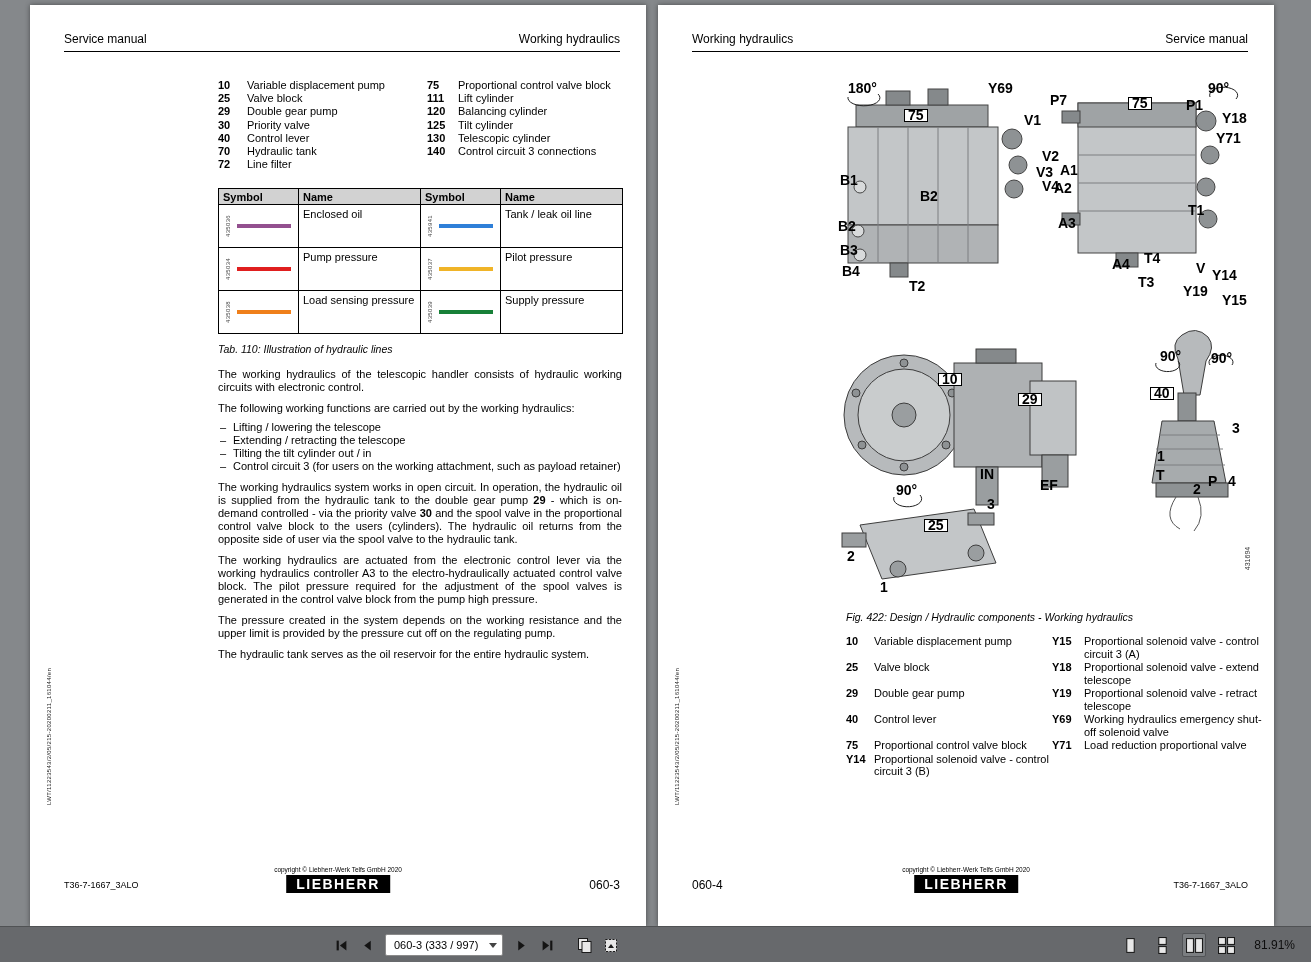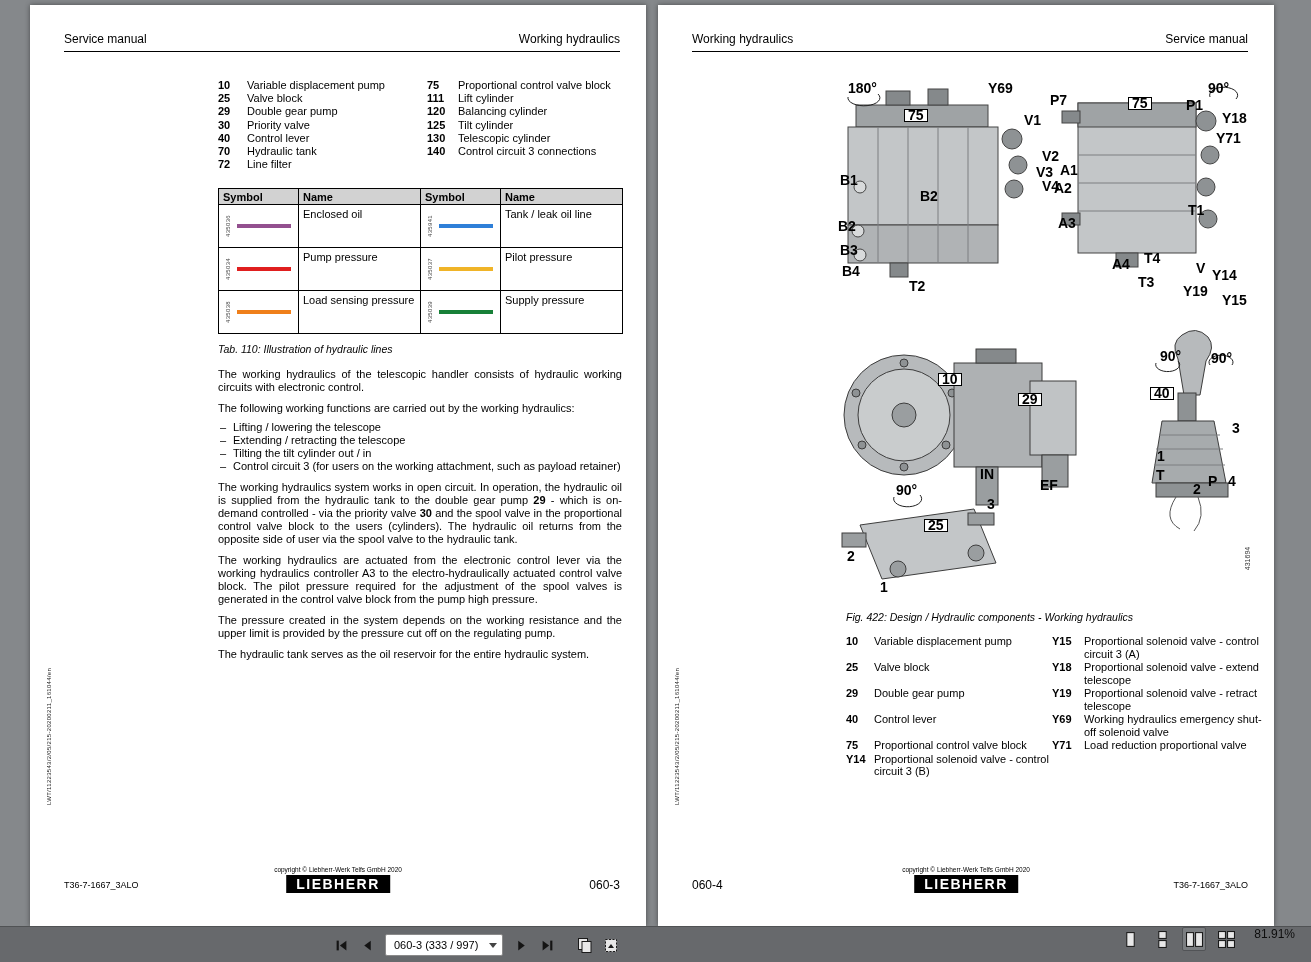--- a/index.html
+++ b/index.html
@@ -57,21 +57,21 @@
   .lg-key{font-weight:bold}
 
   
   .toolbar{position:absolute;left:0;bottom:0;width:100%;height:36px;background:#67696c;border-top:1px solid #505254}
   .tb-nav{position:absolute;left:330px;top:0;height:36px;display:flex;align-items:center;gap:4px}
   .tb-btn{width:22px;height:22px;border:none;background:transparent;display:flex;align-items:center;justify-content:center;cursor:pointer;padding:0}
   .tb-btn svg{display:block}
   .page-box{width:118px;height:22px;background:#fff;border:1px solid #8a8a8a;border-radius:2px;display:flex;align-items:center;font-size:11px;padding:0 5px 0 8px;margin:0 3px;cursor:pointer}
   .caret{width:0;height:0;border-left:4px solid transparent;border-right:4px solid transparent;border-top:5px solid #444;margin-left:auto}
   .tb-extra{margin-left:12px}
-  .tb-right{position:absolute;right:16px;top:0;height:36px;display:flex;align-items:flex-start;gap:8px}
+  .tb-right{position:absolute;right:16px;top:0;height:36px;display:flex;align-items:center;gap:8px}
   .tb-view{width:24px;height:24px;border:1px solid transparent;background:transparent;display:flex;align-items:center;justify-content:center;cursor:pointer;border-radius:2px;padding:0}
   .tb-view.active{background:#7b7e81;border-color:#515356}
   .zoom{font-size:12px;color:#0d0d0d;margin-left:8px}
 </style>
 </head>
 <body>
 
 <div class="page" id="page-left">
   <div class="pg-header">
     <span>Service manual</span>

